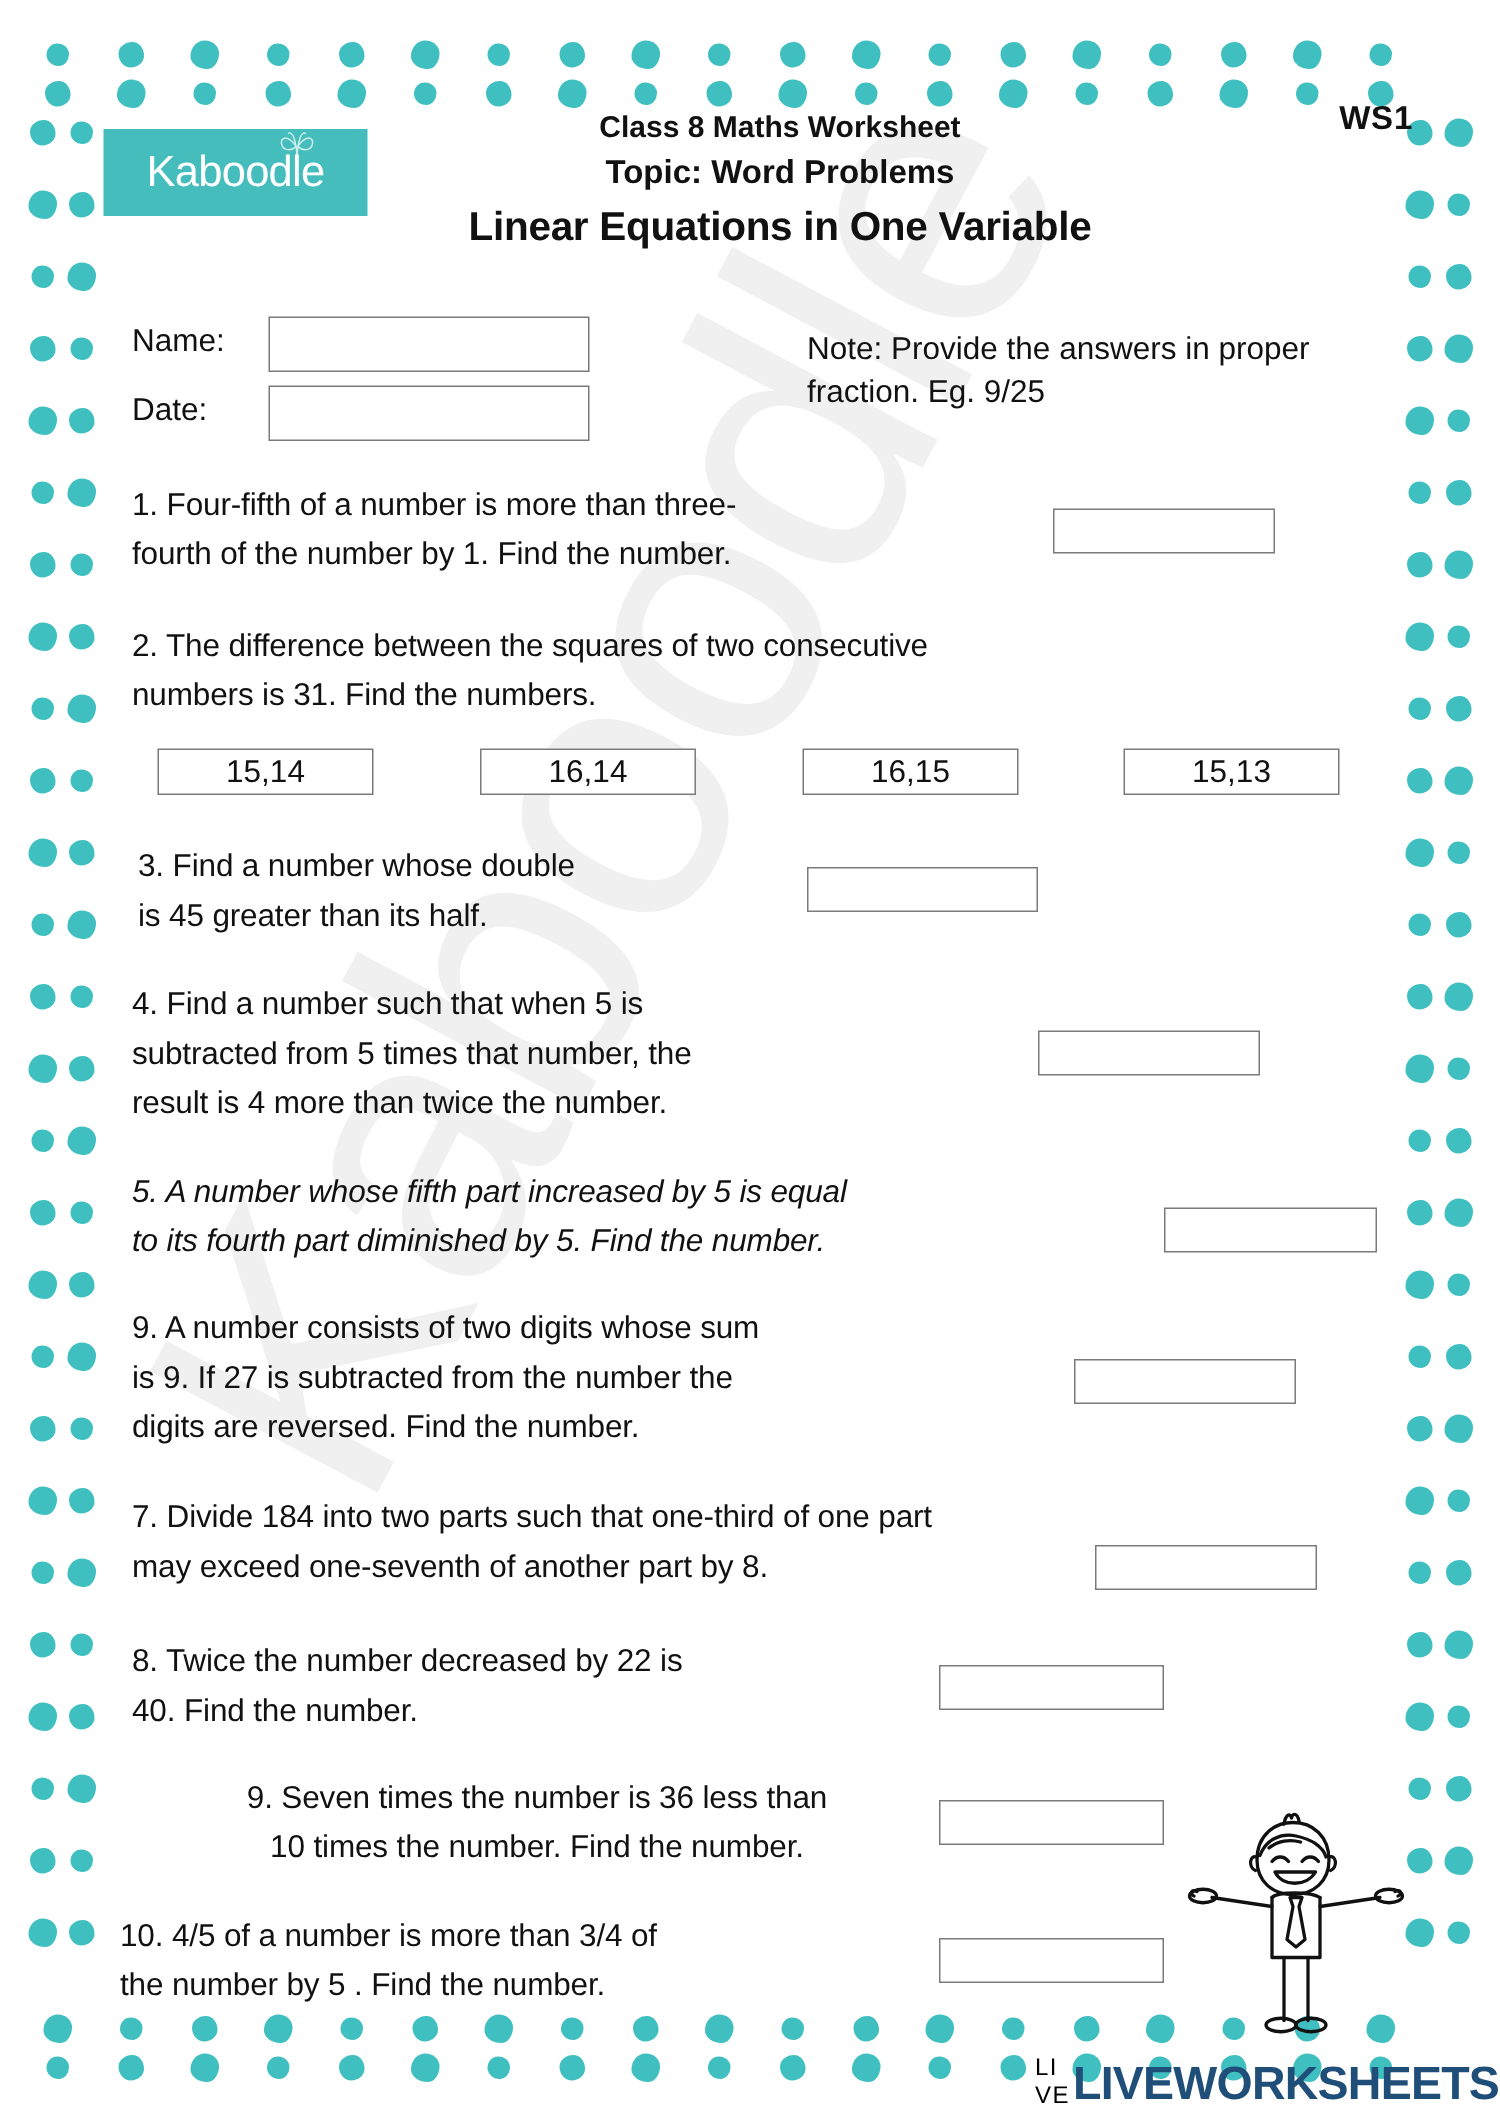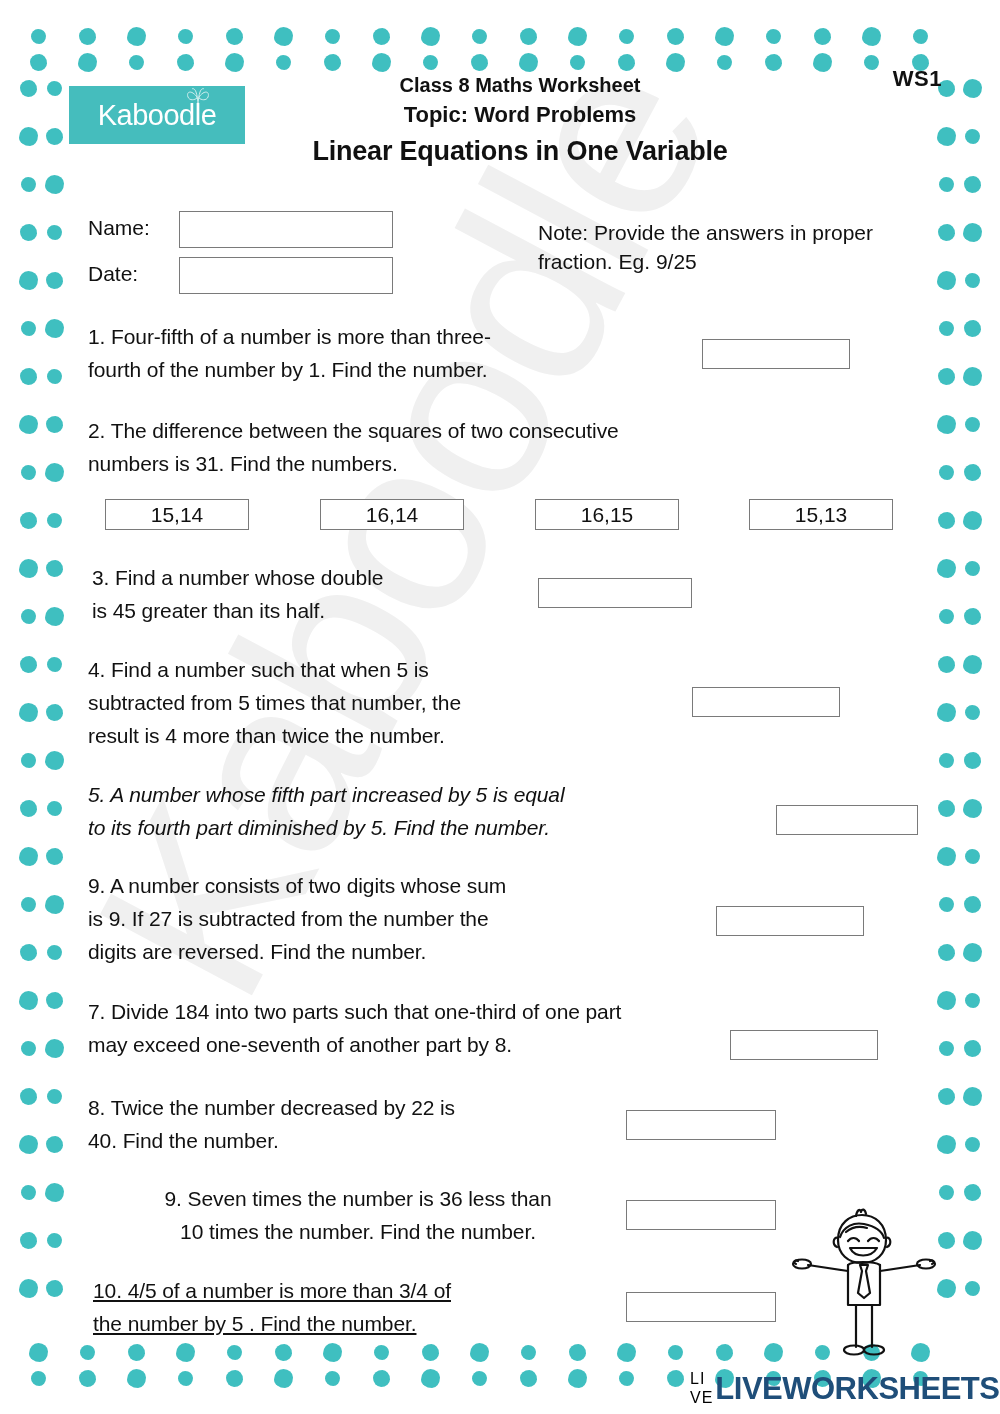--- a/index.html
+++ b/index.html
@@ -433,21 +433,21 @@
     <div>40. Find the number.</div>
   </div>
   <div class="abox" style="left:626px; top:1110px; width:150px; height:30px;"></div>
 
   <div class="q" style="left:88px; top:1182px; width:540px;text-align:center;">
     <div>9. Seven times the number is 36 less than</div>
     <div>10 times the number. Find the number.</div>
   </div>
   <div class="abox" style="left:626px; top:1200px; width:150px; height:30px;"></div>
 
-  <div class="q" style="left:93px; top:1274px; width:540px;text-decoration:underline;">
+  <div class="q" style="left:80px; top:1274px; width:540px;">
     <div>10. 4/5 of a number is more than 3/4 of</div>
     <div>the number by 5 . Find the number.</div>
   </div>
   <div class="abox" style="left:626px; top:1292px; width:150px; height:30px;"></div>
 
   <svg id="boy" viewBox="0 0 150 155">
     <g fill="none" stroke="#111" stroke-width="2.2" stroke-linecap="round" stroke-linejoin="round">
 
       <path d="M48 35 C48 18 60 10 72 10 C85 10 96 19 96 35 C96 49 86 58 72 58 C58 58 48 49 48 35 Z"></path>
 

